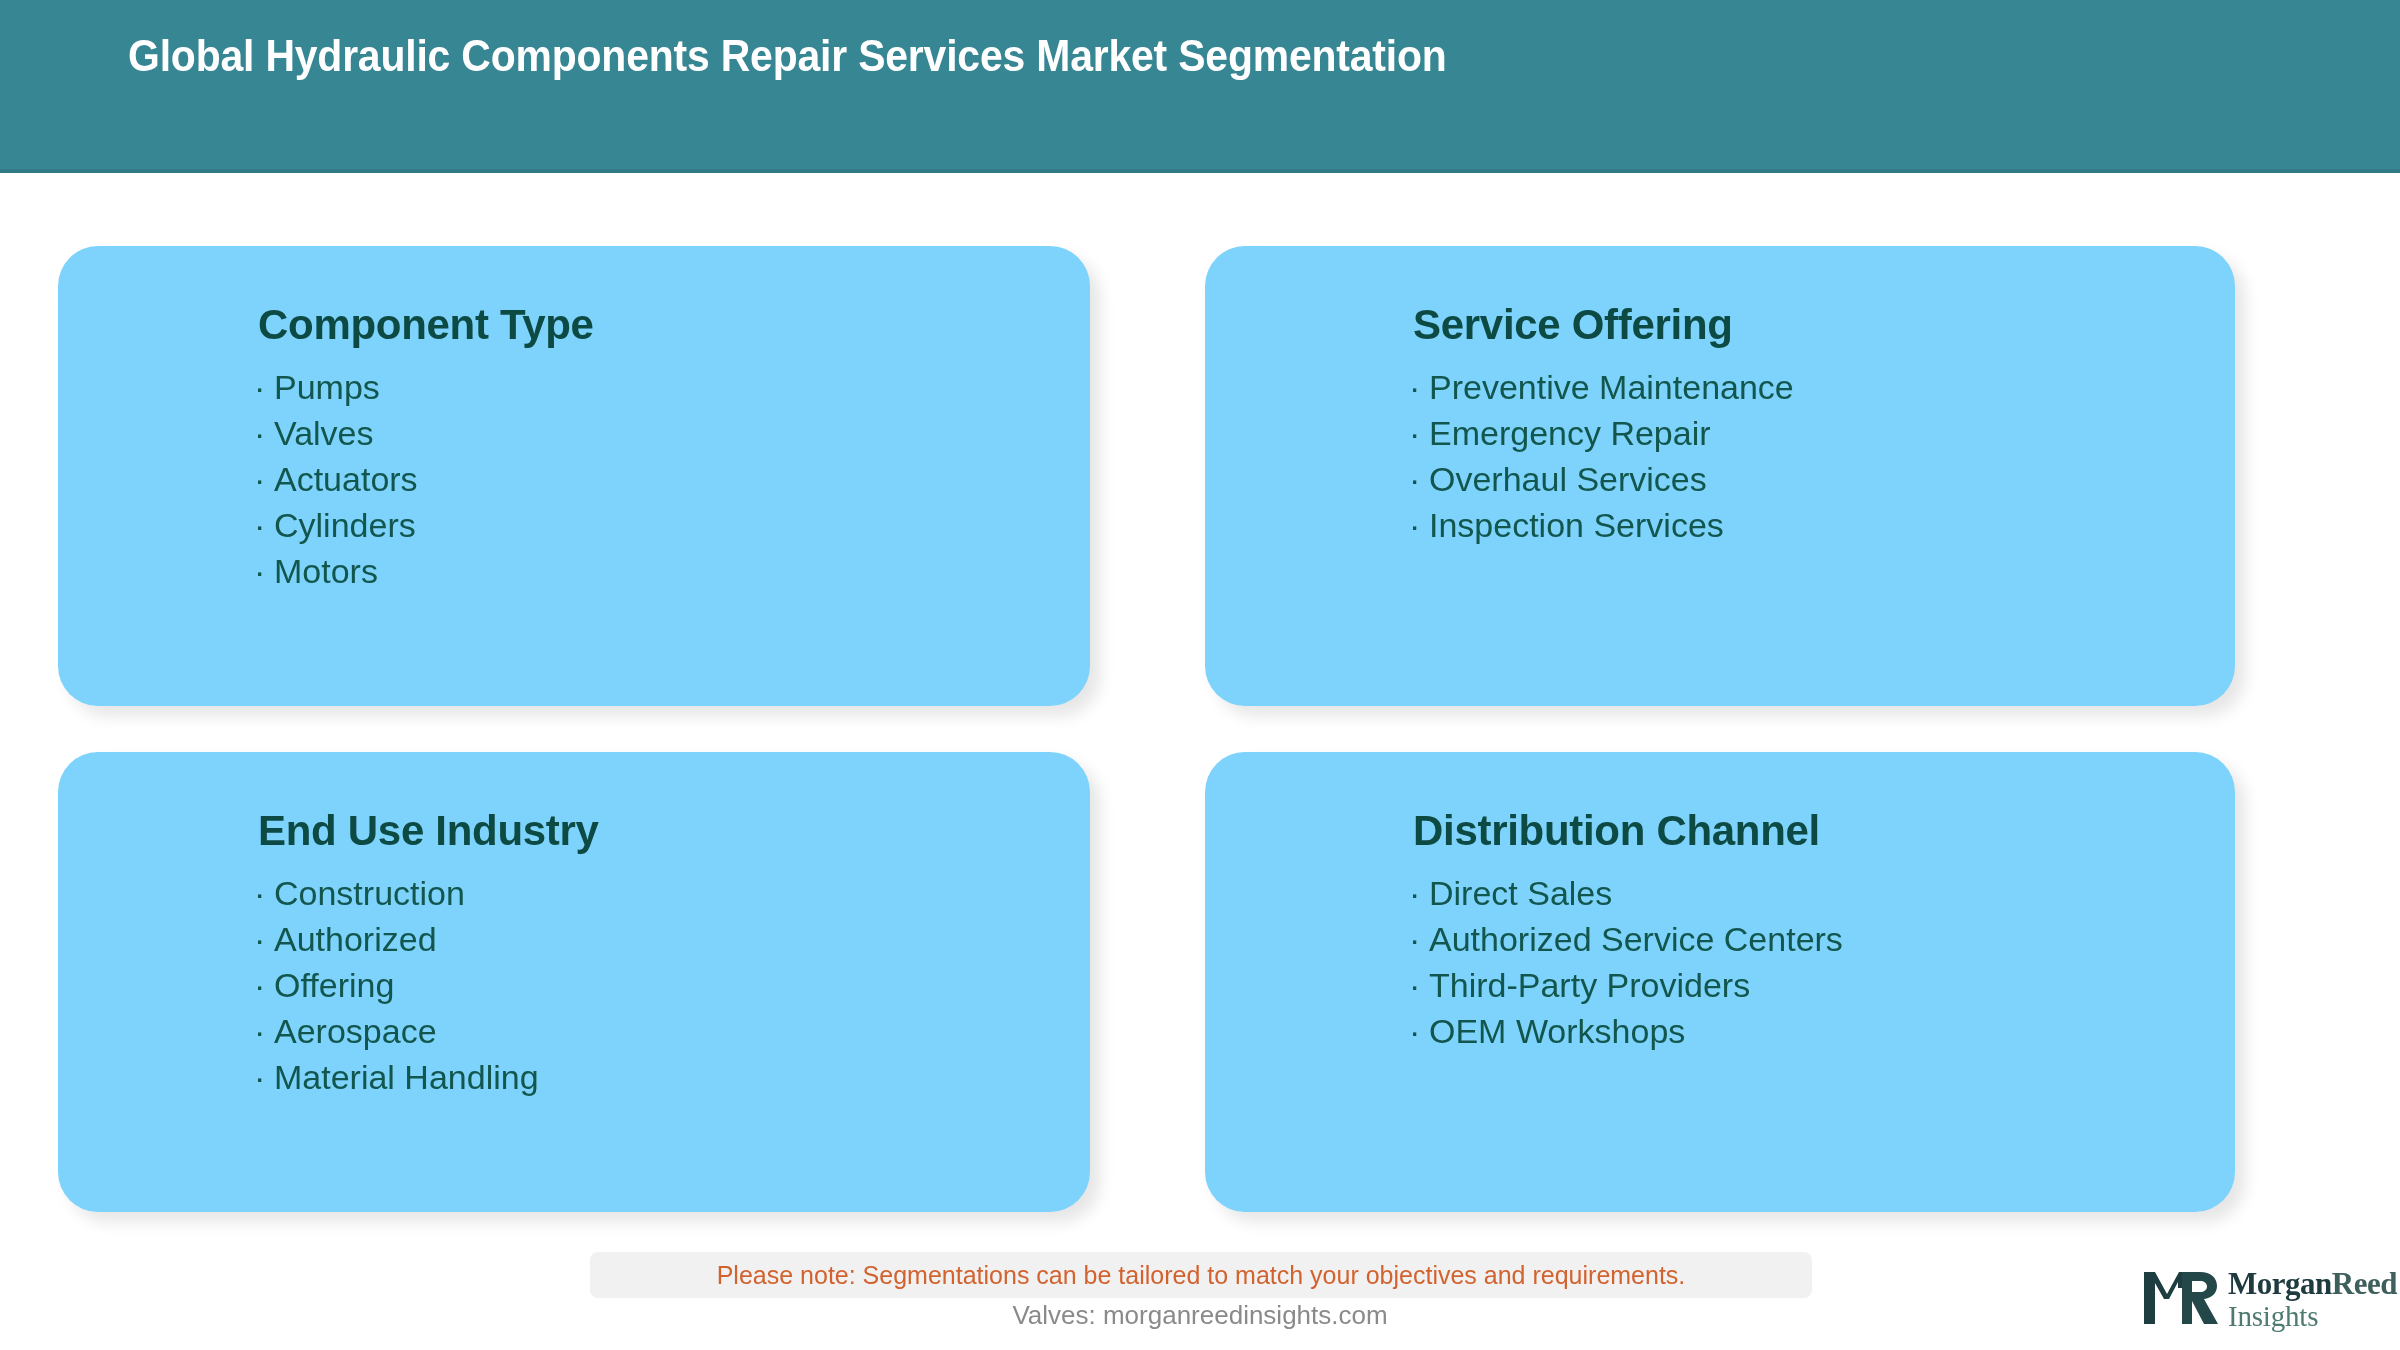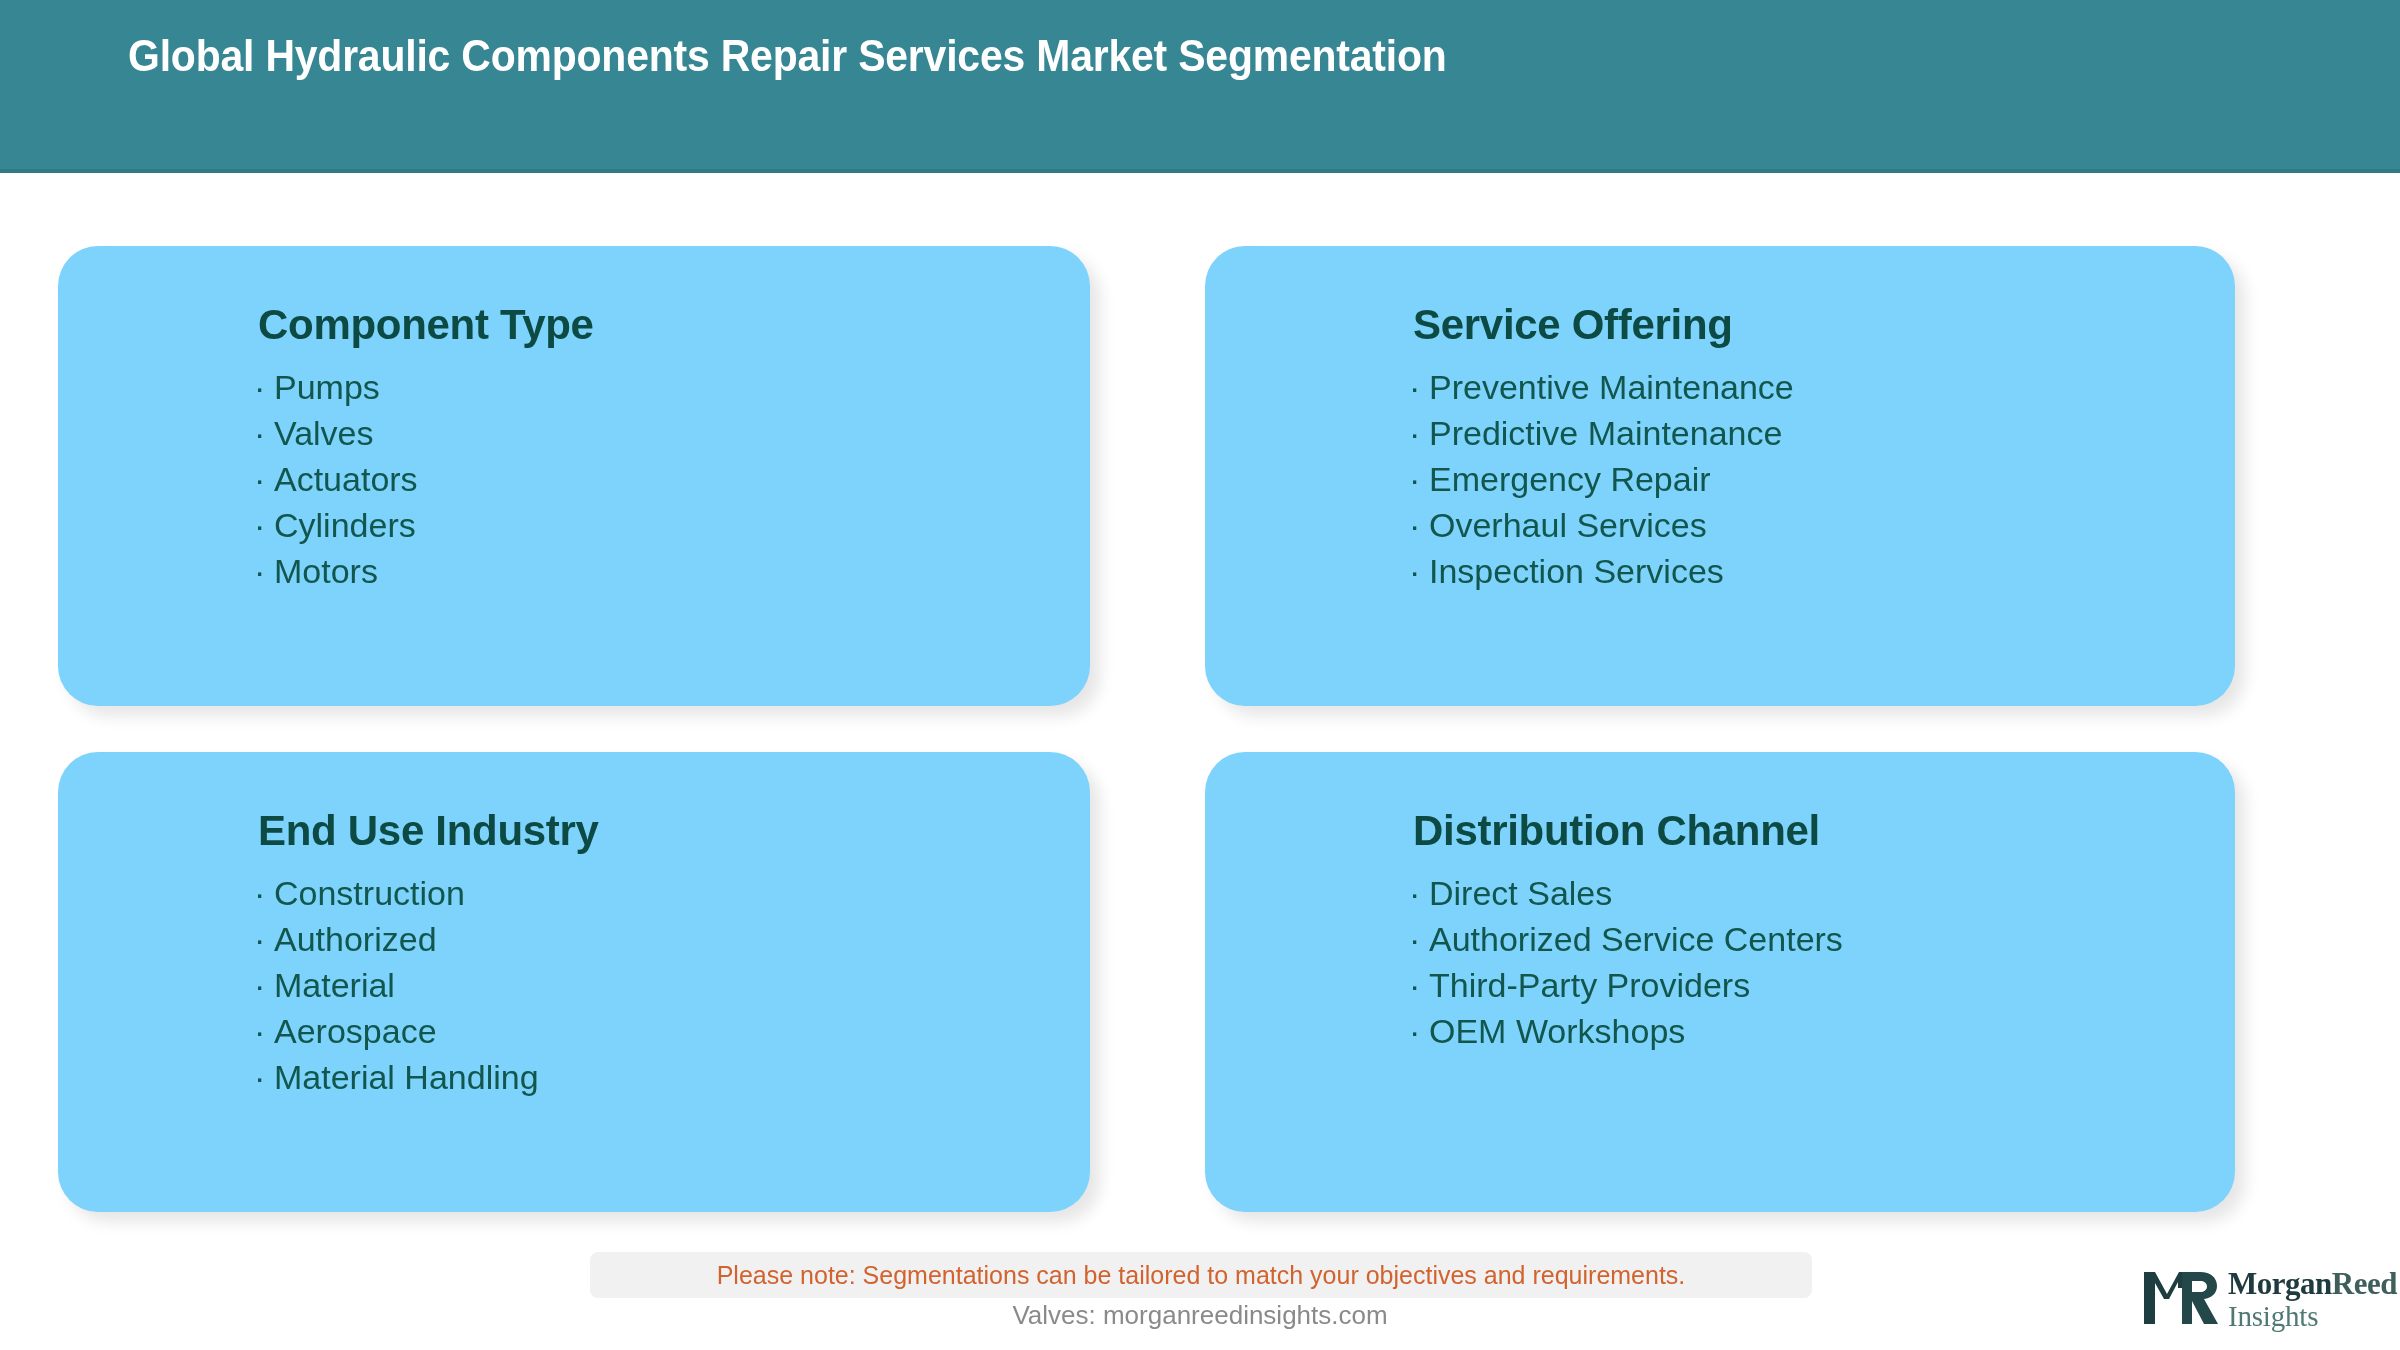--- a/index.html
+++ b/index.html
@@ -147,35 +147,34 @@
         <li><span class="bullet">·</span><span>Motors</span></li>
       </ul>
     </div>
   </div>
 
   <div class="card" id="card-1">
     <div class="card-inner">
       <div class="card-title">Service Offering</div>
       <ul class="card-list">
         <li><span class="bullet">·</span><span>Preventive Maintenance</span></li>
-        <li><span class="bullet">·</span><span>Predictive Maintenance</span></li>
         <li><span class="bullet">·</span><span>Emergency Repair</span></li>
         <li><span class="bullet">·</span><span>Overhaul Services</span></li>
         <li><span class="bullet">·</span><span>Inspection Services</span></li>
       </ul>
     </div>
   </div>
 
   <div class="card" id="card-2">
     <div class="card-inner">
       <div class="card-title">End Use Industry</div>
       <ul class="card-list">
         <li><span class="bullet">·</span><span>Construction</span></li>
         <li><span class="bullet">·</span><span>Authorized</span></li>
-        <li><span class="bullet">·</span><span>Material</span></li>
+        <li><span class="bullet">·</span><span>Offering</span></li>
         <li><span class="bullet">·</span><span>Aerospace</span></li>
         <li><span class="bullet">·</span><span>Material Handling</span></li>
       </ul>
     </div>
   </div>
 
   <div class="card" id="card-3">
     <div class="card-inner">
       <div class="card-title">Distribution Channel</div>
       <ul class="card-list">

